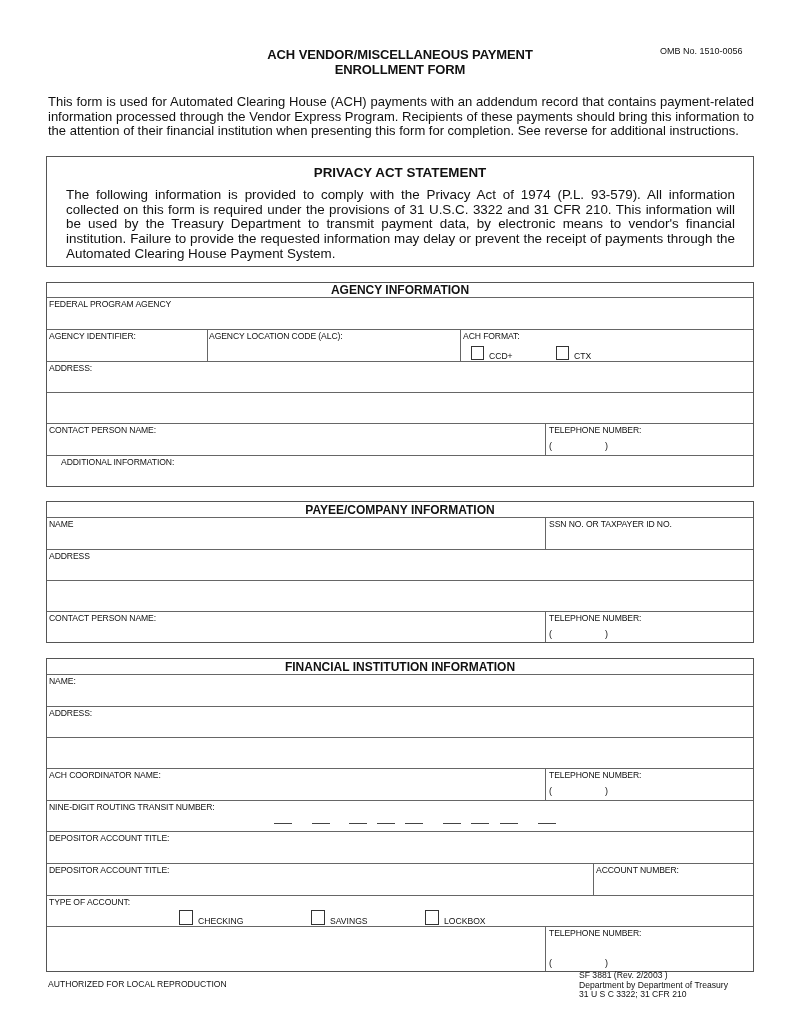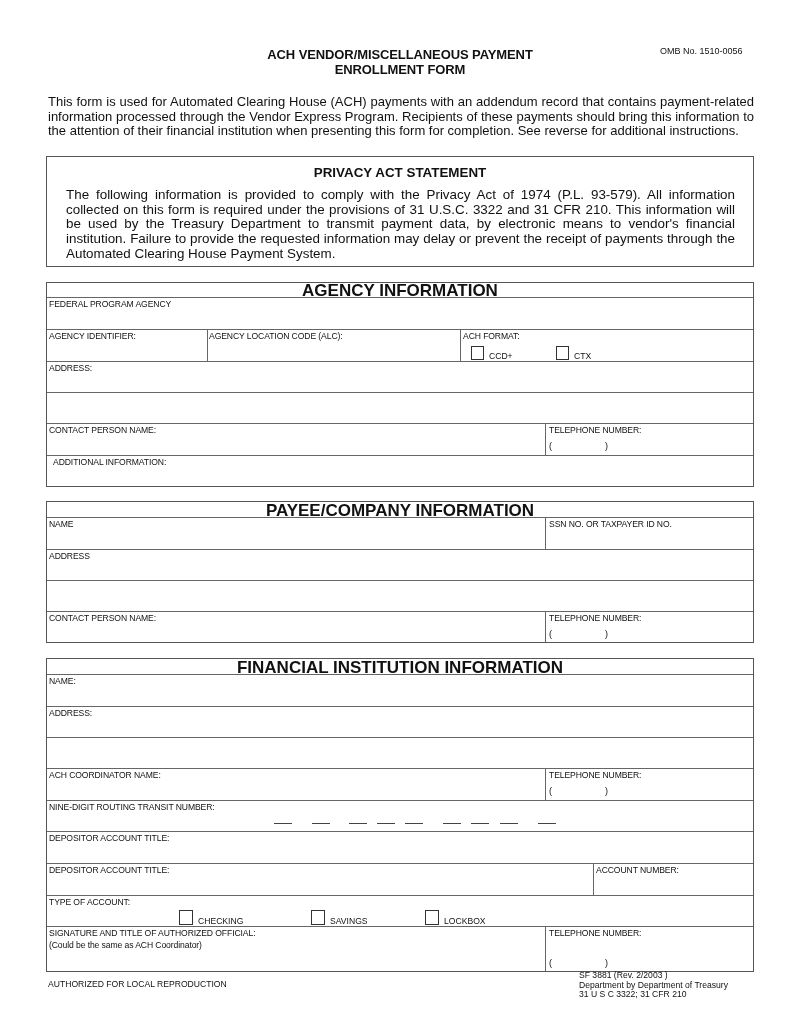--- a/index.html
+++ b/index.html
@@ -7,21 +7,21 @@
          font-family:"Liberation Sans", sans-serif; color:#111; }
   .abs { position:absolute; }
   .title { left:200px; width:400px; text-align:center; font-weight:bold; font-size:13px; line-height:15px; letter-spacing:-0.1px; }
   .omb { left:660px; top:46px; font-size:9px; }
   .intro { left:48px; top:95px; width:706px; font-size:13px; line-height:14.5px; text-align:justify; }
   .box { border:1px solid #555; box-sizing:border-box; }
   .privacy { left:46px; top:156px; width:708px; height:111px; }
   .privacy-title { left:0; width:100%; top:8px; text-align:center; font-weight:bold; font-size:13.4px; }
   .privacy-body { left:19px; width:669px; top:31px; font-size:13.4px; line-height:14.7px; text-align:justify; }
   .sec { left:46px; width:708px; }
-  .sec-title { position:absolute; left:0; width:100%; top:0; text-align:center; font-weight:bold; font-size:17px; line-height:15px; }
+  .sec-title { position:absolute; left:0; width:100%; top:0; text-align:center; font-weight:bold; font-size:12px; line-height:15px; }
   .hline { position:absolute; height:0; border-top:1.5px solid #666; }
   .vline { position:absolute; width:0; border-left:1.5px solid #666; }
   .lbl { position:absolute; font-size:8.6px; letter-spacing:-0.1px; white-space:nowrap; }
   .cb { position:absolute; width:13px; height:14px; border:1.5px solid #333; box-sizing:border-box; background:#fff; }
   .cb-lbl { position:absolute; font-size:8.6px; }
   .paren { position:absolute; font-size:9px; }
   .field { position:absolute; }
   .blank { position:absolute; width:18px; border-top:1.5px solid #444; }
   .foot { font-size:8.6px; }
 </style>
@@ -72,21 +72,21 @@
     <span class="lbl" style="left:2px;top:1px;">CONTACT PERSON NAME:</span>
   </div>
   <div class="vline" style="left:498px;top:140px;height:32px;"></div>
   <div class="field" style="left:499px;top:141px;width:207px;height:31px;">
     <span class="lbl" style="left:3px;top:1px;">TELEPHONE NUMBER:</span>
     <span class="paren" style="left:3px;top:17px;">(</span>
     <span class="paren" style="left:59px;top:17px;">)</span>
   </div>
   <div class="hline" style="left:0;width:706px;top:172px;"></div>
 
-  <div class="field" style="left:4px;top:173px;width:706px;height:30px;">
+  <div class="field" style="left:12px;top:173px;width:706px;height:30px;">
     <span class="lbl" style="left:2px;top:1px;">ADDITIONAL INFORMATION:</span>
   </div>
 </div>
 
 <div class="abs box sec" style="top:501px;height:142px;">
   <div class="sec-title" style="top:1px;">PAYEE/COMPANY INFORMATION</div>
   <div class="hline" style="left:0;width:706px;top:15px;"></div>
 
   <div class="field" style="left:0;top:16px;width:498px;height:31px;">
     <span class="lbl" style="left:2px;top:1px;">NAME</span>
@@ -170,24 +170,20 @@
 
   <span class="lbl" style="left:2px;top:238px;">TYPE OF ACCOUNT:</span>
   <div class="cb" style="left:132px;top:251px;width:14px;height:15px;"></div>
   <span class="cb-lbl" style="left:151px;top:257px;">CHECKING</span>
   <div class="cb" style="left:264px;top:251px;width:14px;height:15px;"></div>
   <span class="cb-lbl" style="left:283px;top:257px;">SAVINGS</span>
   <div class="cb" style="left:378px;top:251px;width:14px;height:15px;"></div>
   <span class="cb-lbl" style="left:397px;top:257px;">LOCKBOX</span>
   <div class="hline" style="left:0;width:706px;top:267px;"></div>
 
-  <div class="field" style="left:0;top:268px;width:498px;height:44px;">
-    <span class="lbl" style="left:2px;top:1px;">SIGNATURE AND TITLE OF AUTHORIZED OFFICIAL:</span>
-    <span class="lbl" style="left:2px;top:13px;">(Could be the same as ACH Coordinator)</span>
-  </div>
   <div class="vline" style="left:498px;top:267px;height:45px;"></div>
   <div class="field" style="left:499px;top:268px;width:207px;height:44px;">
     <span class="lbl" style="left:3px;top:1px;">TELEPHONE NUMBER:</span>
     <span class="paren" style="left:3px;top:31px;">(</span>
     <span class="paren" style="left:59px;top:31px;">)</span>
   </div>
 </div>
 
 <div class="abs foot" style="left:48px;top:979px;">AUTHORIZED FOR LOCAL REPRODUCTION</div>
 <div class="abs foot" style="left:579px;top:971px;line-height:9.5px;">

